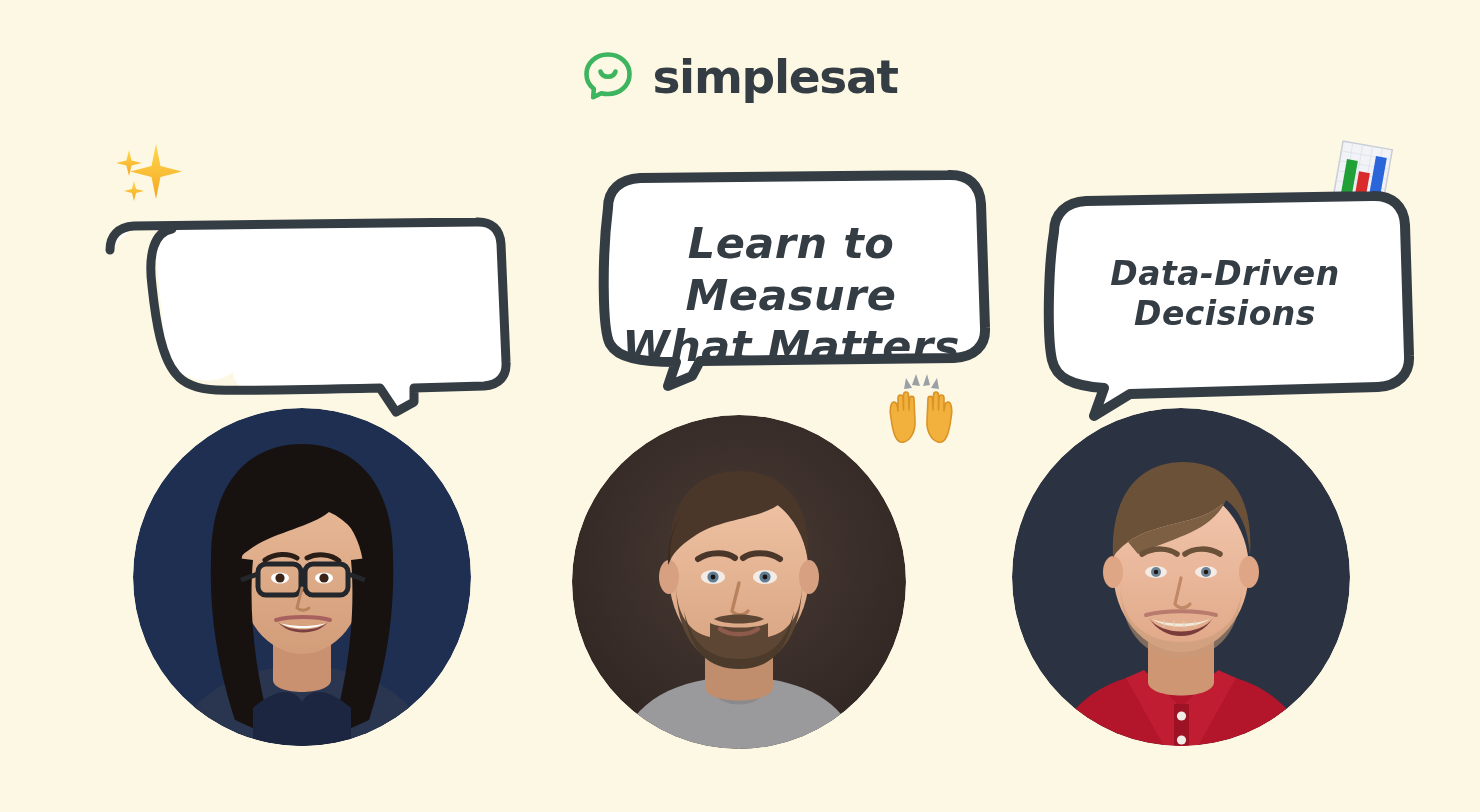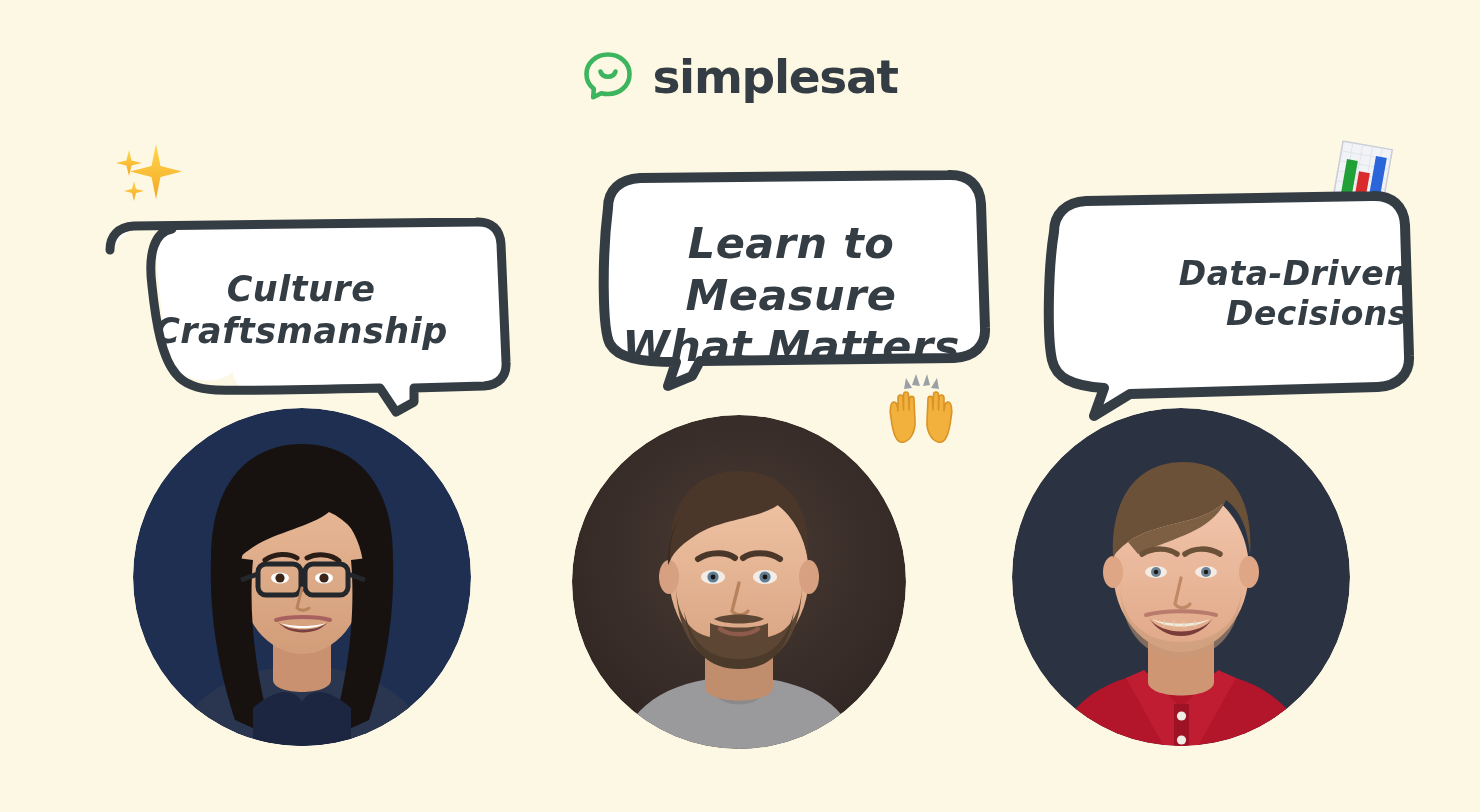--- a/index.html
+++ b/index.html
@@ -93,21 +93,20 @@
   .bubble-2 { left:596px; top:170px; }
   .bubble-2 .bubble-text {
     left:0; top:48px; width:390px;
     font-size:43px;
   }
 
   .bubble-3 { left:1042px; top:188px; }
   .bubble-3 .bubble-text {
     left:0; top:66px; width:366px;
     font-size:33px;
-    text-align:right;
   }
 </style>
 </head>
 <body>
 
 <div class="stage">
 
   <div class="logo-wrap">
     <span class="logo-mark">
       <svg viewBox="0 0 52 52" width="52" height="52" aria-hidden="true">
@@ -358,22 +357,20 @@
                L318 186 L300 196 L284 172 C264 172 196 174 160 175
                C146 175 138 168 137 156 C136 148 138 160 137 156
                C124 166 108 166 96 162 C80 157 72 150 70 138
                L60 40 C59 24 66 15 82 14 L38 10 Z" fill="#ffffff"></path>
       <path d="M14 34 C14 20 22 11 38 10 L380 6 C396 5 404 14 405 28
                L410 146 C411 160 403 169 388 170 L318 172
                L318 186 L300 196 L284 172
                C240 173 152 175 120 174 C100 173 88 168 80 158
                C66 142 60 108 56 70 C52 38 58 16 76 13" fill="none" stroke="#343c44" stroke-width="9" stroke-linecap="round" stroke-linejoin="round"></path>
     </svg>
-    <div class="bubble-text">Culture
-Craftsmanship</div>
   </div>
 
   <div class="bubble bubble-2">
     <svg width="396" height="222" viewBox="0 0 396 222" aria-hidden="true">
       <path d="M12 38 C12 20 24 9 44 8 L352 5 C372 4 384 15 385 34
                L389 158 C390 176 378 187 358 188 L104 192
                L96 206 L72 216 L76 193 L82 192
                C44 192 22 188 14 174 C6 160 6 86 12 38 Z" fill="#ffffff"></path>
       <path d="M12 38 C12 20 24 9 44 8 L352 5 C372 4 384 15 385 34
                L389 158 C390 176 378 187 358 188 L104 191

